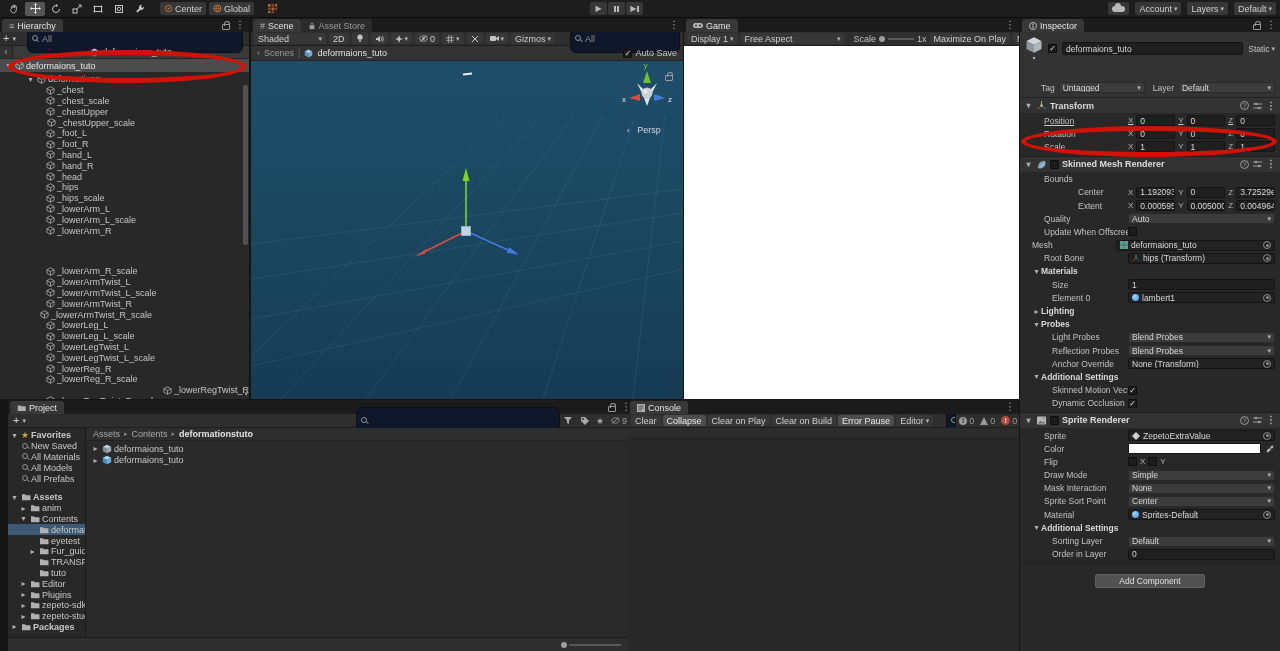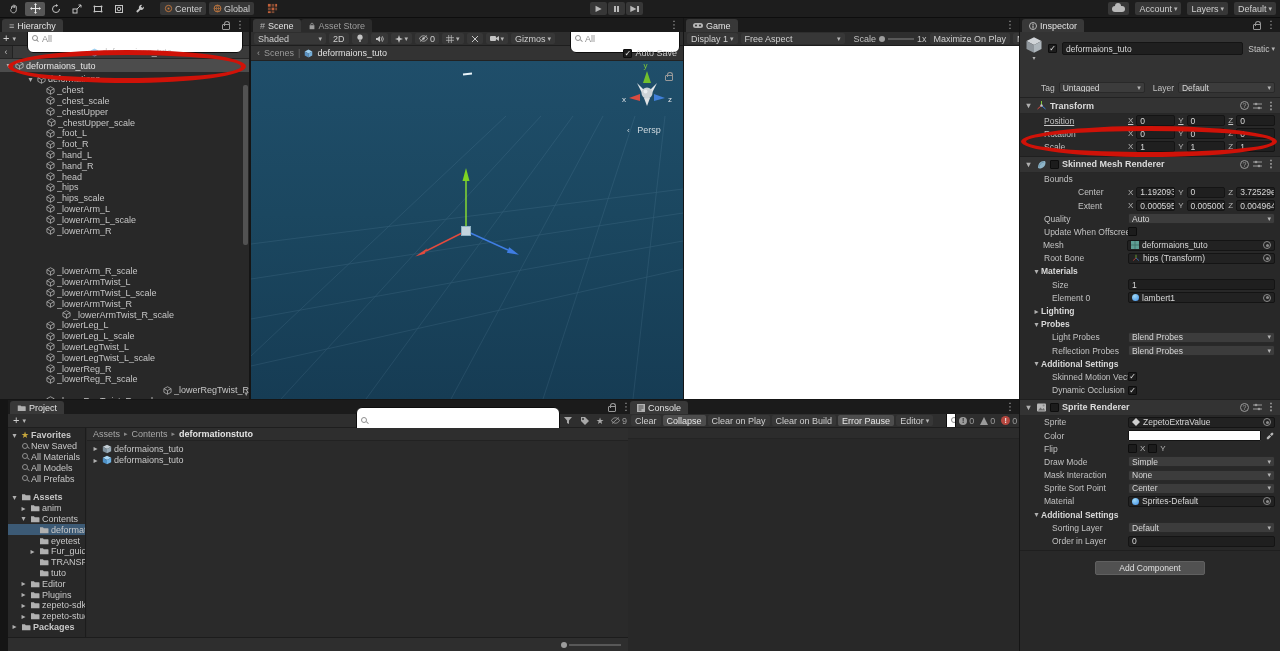--- a/index.html
+++ b/index.html
@@ -10,21 +10,21 @@
   .tab{display:flex;align-items:center;gap:3px;height:13px;padding:0 7px;background:#383838;color:#e2e2e2;border-radius:3px 3px 0 0;font-size:9px;white-space:nowrap}
   .tab.inactive{background:#2b2b2b;color:#9d9d9d}
   .tabicons{position:absolute;right:4px;top:2px;display:flex;gap:5px;align-items:center}
   .kebab{color:#aaa;font-size:10px;line-height:10px}
   .lockic{position:relative;width:8px;height:6px;border:1px solid #999;border-radius:1px;margin-top:4px}
   .lockic:before{content:'';position:absolute;top:-4px;left:1px;width:4px;height:4px;border:1px solid #999;border-bottom:none;border-radius:3px 3px 0 0}
   .trow{height:14px;background:#2e2e2e;display:flex;align-items:center;border-bottom:1px solid #1e1e1e;padding:0 3px;gap:3px;white-space:nowrap}
   .btn{background:#373737;border-radius:2px;display:flex;align-items:center;gap:2px;padding:0 4px;height:11px;color:#cfcfcf;flex:none}
   .btn.on{background:#4d4d4d;color:#e8e8e8}
   .caret{font-size:7px;color:#b5b5b5}
-  .search{background:#ffffff;border:1px solid #0e0e0e;border-radius:6px;height:28px;display:flex;align-items:center;gap:3px;padding:0 4px;color:#8f8f8f;overflow:hidden}
+  .search{background:#0f172a;border:1px solid #0e0e0e;border-radius:6px;height:28px;display:flex;align-items:center;gap:3px;padding:0 4px;color:#8f8f8f;overflow:hidden}
   .mag{position:relative;width:7px;height:7px;flex:none}
   .mag:before{content:'';position:absolute;left:0;top:0;width:4px;height:4px;border:1px solid #8f8f8f;border-radius:50%}
   .mag:after{content:'';position:absolute;left:4.5px;top:4.5px;width:2.5px;height:1px;background:#8f8f8f;transform:rotate(45deg)}
   .fo{width:9px;color:#b0b0b0;flex:none;text-align:center;font-size:8px}
   .cb{width:9px;height:9px;background:#1c1c1c;border:1px solid #0d0d0d;border-radius:1px;color:#e0e0e0;font-size:8px;line-height:8px;text-align:center;flex:none}
   .ic{flex:none}
   
   #topbar{left:0;top:0;width:1280px;height:18px;background:#1d1d1d;border-bottom:1px solid #0d0d0d;display:flex;align-items:center}
   .toolbtn{width:20px;height:14px;display:flex;align-items:center;justify-content:center;border-radius:2px;flex:none}
   .toolbtn.sel{background:#565656}
@@ -339,21 +339,21 @@
           </svg>
           <span class="hl">_lowerArmTwist_L_scale</span>
         </div>
         <div class="h-row" style="padding-left: 46px;">
           <svg class="ic" width="9" height="9" viewBox="0 0 12 12">
             <path d="M6 1 10.8 3.6v4.8L6 11 1.2 8.4V3.6Z" fill="none" stroke="#b8b8b8"></path>
             <path d="M1.2 3.6 6 6.2l4.8-2.6M6 6.2V11" fill="none" stroke="#b8b8b8"></path>
           </svg>
           <span class="hl">_lowerArmTwist_R</span>
         </div>
-        <div class="h-row" style="padding-left: 62px;">
+        <div class="h-row" style="padding-left: 40px;">
           <svg class="ic" width="9" height="9" viewBox="0 0 12 12">
             <path d="M6 1 10.8 3.6v4.8L6 11 1.2 8.4V3.6Z" fill="none" stroke="#b8b8b8"></path>
             <path d="M1.2 3.6 6 6.2l4.8-2.6M6 6.2V11" fill="none" stroke="#b8b8b8"></path>
           </svg>
           <span class="hl">_lowerArmTwist_R_scale</span>
         </div>
         <div class="h-row" style="padding-left: 46px;">
           <svg class="ic" width="9" height="9" viewBox="0 0 12 12">
             <path d="M6 1 10.8 3.6v4.8L6 11 1.2 8.4V3.6Z" fill="none" stroke="#b8b8b8"></path>
             <path d="M1.2 3.6 6 6.2l4.8-2.6M6 6.2V11" fill="none" stroke="#b8b8b8"></path>
@@ -999,21 +999,21 @@
                 <span class="caret">▾</span>
               </div>
             </div>
           </div>
           <div class="irow" style="padding-left: 24px;">
             <div class="lbl" style="width: 84px;">Update When Offscreen</div>
             <div class="vals">
               <span class="cb"></span>
             </div>
           </div>
-          <div class="irow" style="padding-left: 12px; margin-left: 11px;">
+          <div class="irow" style="padding-left: 12px;">
             <div class="lbl" style="width: 84px;">Mesh</div>
             <div class="vals">
               <div class="obj grow">
                 <svg class="ic" width="8" height="8" viewBox="0 0 8 8">
                   <rect x="0" y="0" width="8" height="8" fill="#5f9e94"></rect>
                   <path d="M0 4h8M4 0v8" stroke="#3c6e66" stroke-width=".8"></path>
                 </svg>
                 <span class="ov">deformaions_tuto</span>
                 <span class="picker">
                   <i></i>
@@ -1075,20 +1075,31 @@
                 <span class="caret">▾</span>
               </div>
             </div>
           </div>
           <div class="irow" style="padding-left: 32px;">
             <div class="lbl" style="width: 76px;">Reflection Probes</div>
             <div class="vals">
               <div class="dd grow">
                 <span>Blend Probes</span>
                 <span class="caret">▾</span>
+              </div>
+            </div>
+          </div>
+          <div class="irow" style="padding-left: 32px;">
+            <div class="lbl" style="width: 76px;">Anchor Override</div>
+            <div class="vals">
+              <div class="obj grow">
+                <span class="ov">None (Transform)</span>
+                <span class="picker">
+                  <i></i>
+                </span>
               </div>
             </div>
           </div>
           <div class="irow" style="padding-left: 12px;">
             <span class="fo">▾</span>
             <span class="flbl">Additional Settings</span>
           </div>
           <div class="irow" style="padding-left: 32px;">
             <div class="lbl" style="width: 76px;">Skinned Motion Vect</div>
             <div class="vals">

